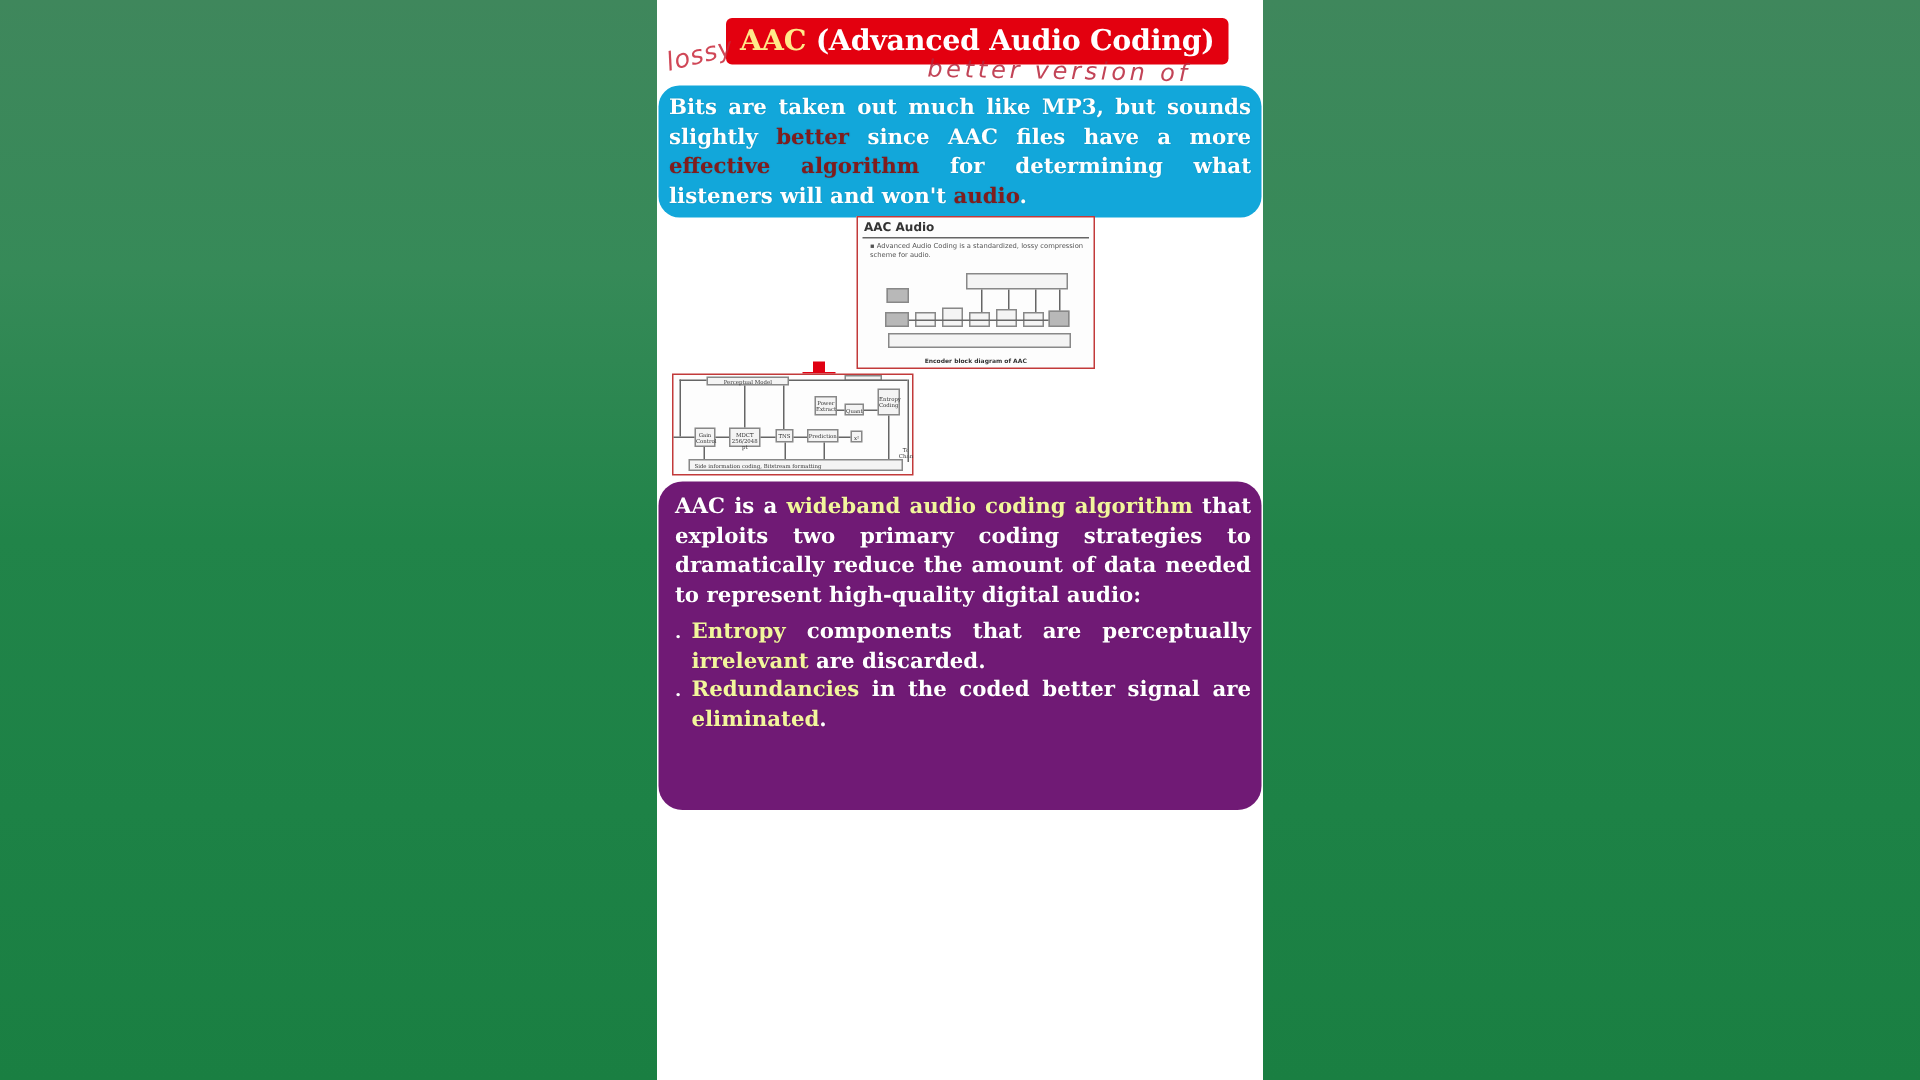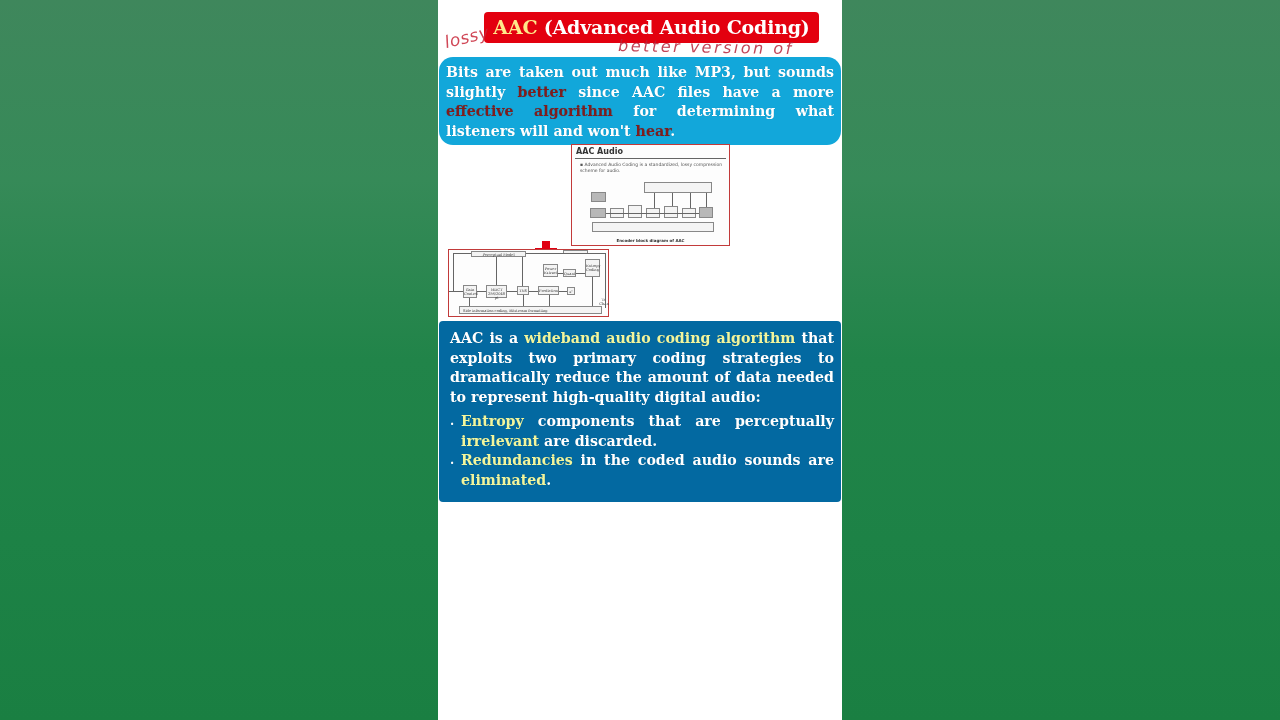--- a/index.html
+++ b/index.html
@@ -135,23 +135,23 @@
       position: absolute;
       font-family: "DejaVu Serif", serif;
       font-size: 3.6px; color: #333;
       text-align: center; line-height: 4px;
     }
 
     
     .green-box {
       position: absolute;
       left: 1px; top: 321px;
-      width: 402px; height: 181px;
-      background: #0369a1;
-      border-radius: 4px;
+      width: 402px; height: 219px;
+      background: #701a75;
+      border-radius: 16px;
       padding: 8px 7px 0 11px;
       color: #ffffff;
       font-weight: bold;
       font-size: 14.2px;
       line-height: 19.5px;
       text-shadow: 0 0 1px rgba(0,0,0,0.2);
     }
     .green-box .para { text-align: justify; }
     .green-box .bullets { margin-top: 5px; }
     .green-box .bullet {
@@ -171,21 +171,21 @@
 <div class="side-bg side-left"></div>
 <div class="side-bg side-right"></div>
 
 <div class="panel">
 
   <div class="title-box"><span class="hl">AAC</span><span> (Advanced Audio Coding)</span></div>
 
   <div class="handwrite hw-lossy">lossy</div>
   <div class="handwrite hw-better">better version of mp3</div>
 
-  <div class="blue-box"><span>Bits are taken out much like MP3, but sounds slightly </span><span class="yel">better</span><span> since AAC files have a more </span><span class="yel">effective algorithm</span><span> for determining what listeners will and won't </span><span class="yel">hear</span><span>.</span></div>
+  <div class="blue-box"><span>Bits are taken out much like MP3, but sounds slightly </span><span class="yel">better</span><span> since AAC files have a more </span><span class="yel">effective algorithm</span><span> for determining what listeners will and won't </span><span class="yel">audio</span><span>.</span></div>
 
   <div class="slide1">
     <div class="s-title">AAC Audio</div>
     <div class="s-rule"></div>
     <div class="s-text">▪ <span>Advanced Audio Coding is a standardized, lossy compression scheme for audio.</span></div>
 
     <div class="blk" style="left:72px; top:37px; width:68px; height:11px;"></div>
 
     <div class="blk gray" style="left:19px; top:47px; width:15px; height:10px;"></div>
 
@@ -277,18 +277,18 @@
 
   <div class="green-box">
     <div class="para"><span>AAC is a </span><span class="gyel">wideband audio coding algorithm</span><span> that exploits two primary coding strategies to dramatically reduce the amount of data needed to represent high-quality digital audio:</span></div>
     <div class="bullets">
       <div class="bullet">
         <span class="dot">.</span>
         <span class="btext"><span class="gyel">Entropy</span><span> components that are perceptually </span><span class="gyel">irrelevant</span><span> are discarded.</span></span>
       </div>
       <div class="bullet">
         <span class="dot">.</span>
-        <span class="btext"><span class="gyel">Redundancies</span><span> in the coded audio sounds are </span><span class="gyel">eliminated</span><span>.</span></span>
+        <span class="btext"><span class="gyel">Redundancies</span><span> in the coded better signal are </span><span class="gyel">eliminated</span><span>.</span></span>
       </div>
     </div>
   </div>
 
 </div>
 
 </body></html>

